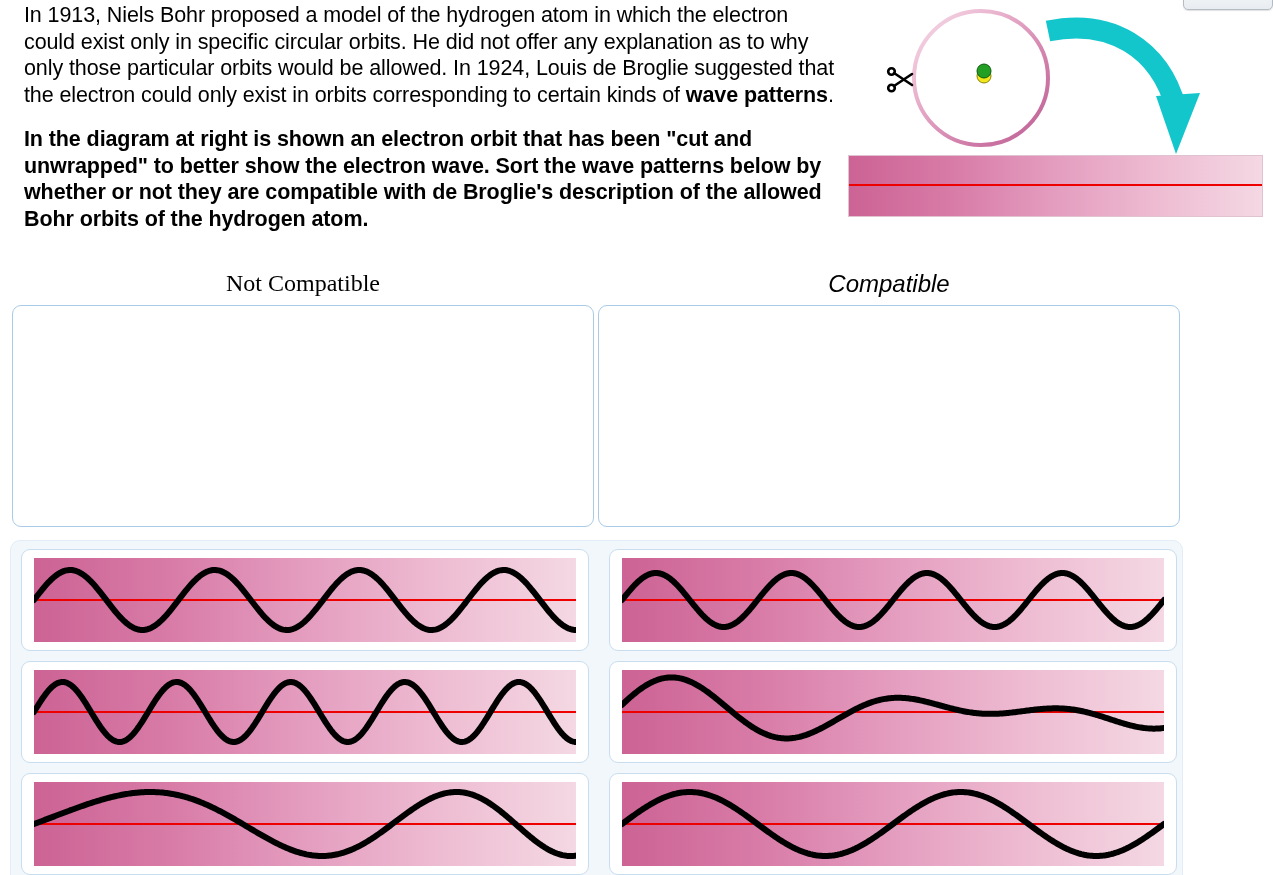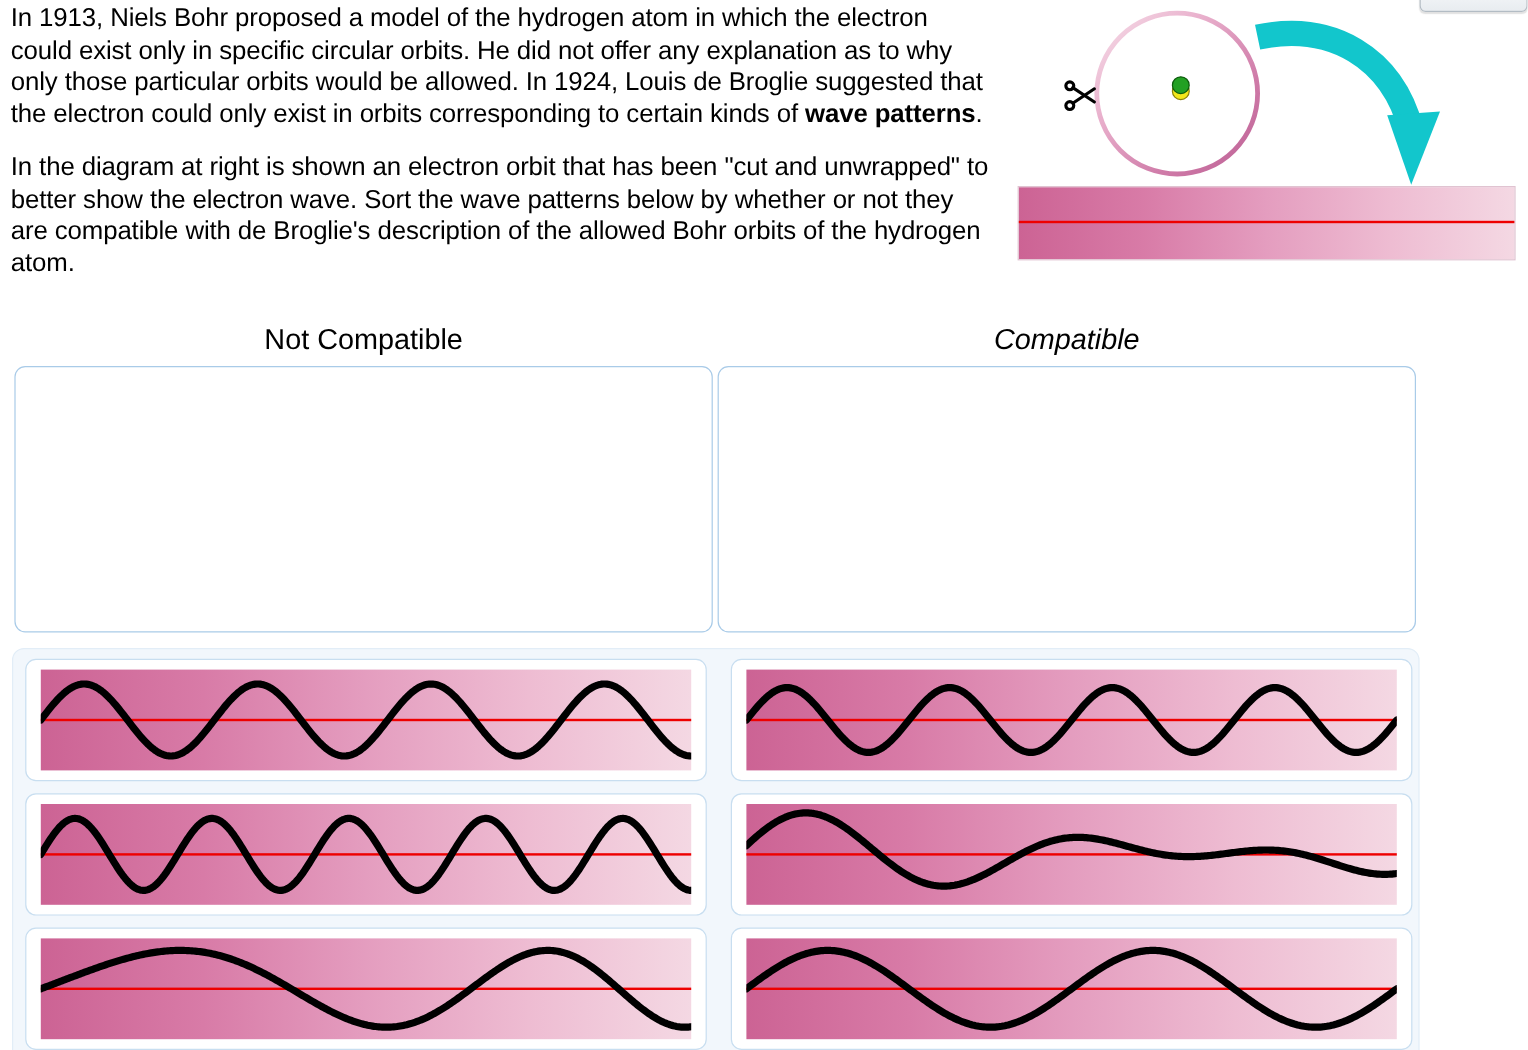--- a/index.html
+++ b/index.html
@@ -26,31 +26,31 @@
     height: 32px;
     background: linear-gradient(#ffffff, #e8ecf0);
     border: 1px solid #b3bcc4;
     border-radius: 5px;
     box-shadow: 0 1px 1px rgba(0,0,0,0.12);
   }
 
   
   .prompt {
     position: absolute;
-    left: 9px;
+    left: 24px;
     top: 2px;
     width: 820px;
   }
   .prompt p {
     margin: 0 0 18px 0;
     font-size: 21.5px;
     line-height: 26.5px;
     letter-spacing: -0.1px;
   }
-  .prompt p:last-child { margin-bottom: 0; }
+  .prompt p:last-child { margin-bottom: 0; font-weight: bold; }
   .bold-term { font-weight: bold; }
 
   
   .diagram {
     position: absolute;
     left: 840px;
     top: 0px;
     width: 433px;
     height: 230px;
   }
@@ -75,21 +75,21 @@
   }
 
   
   .zone-heading {
     position: absolute;
     top: 270px;
     font-size: 24px;
     font-weight: normal;
     text-align: center;
   }
-  .zone-heading.left  { left: 12px;  width: 582px; }
+  .zone-heading.left  { left: 12px;  width: 582px; font-family: Liberation Serif, serif; }
   .zone-heading.right { left: 598px; width: 582px; font-style: italic; }
 
   
   .dropzone {
     position: absolute;
     top: 305px;
     height: 222px;
     background: #ffffff;
     border: 1px solid #a9cbe8;
     border-radius: 9px;

